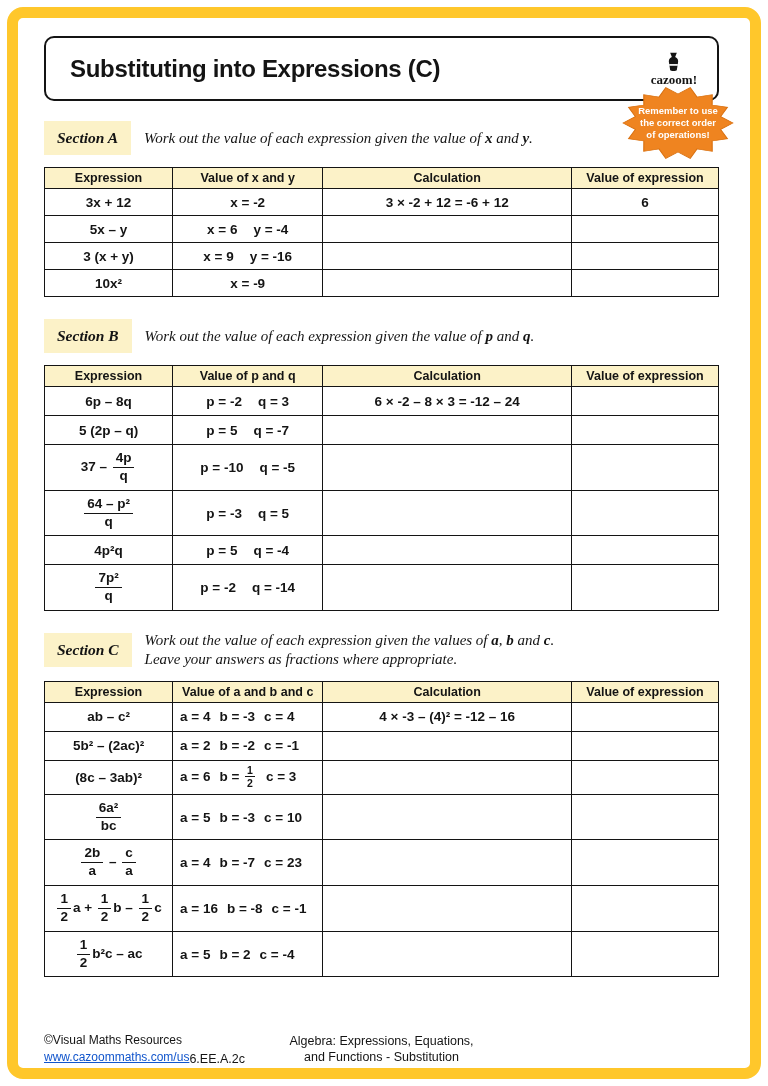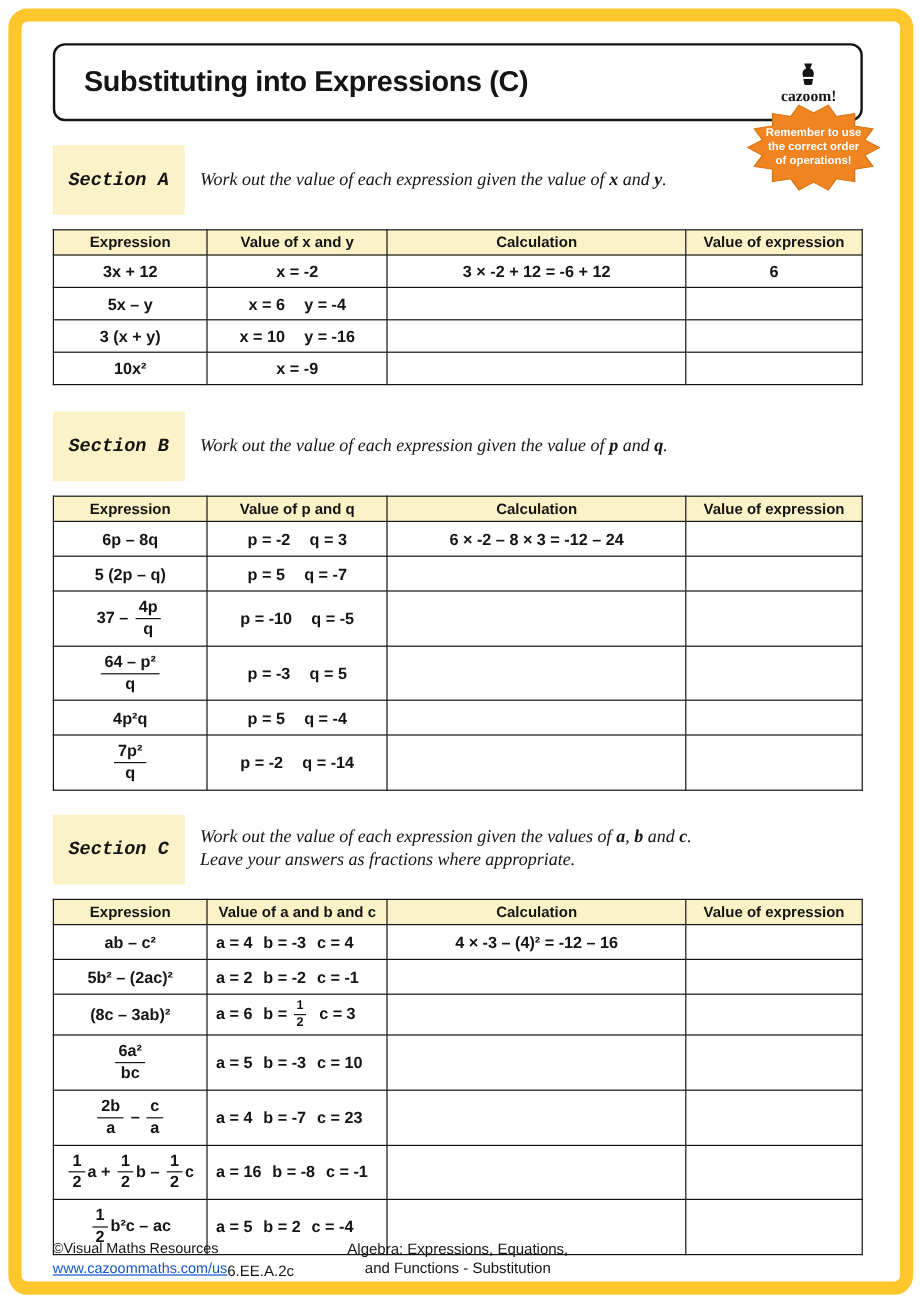--- a/index.html
+++ b/index.html
@@ -24,22 +24,22 @@
   .badge { position:absolute; top:86px; right:34px; width:112px; height:74px; z-index:6; }
   .badge svg { position:absolute; inset:0; width:100%; height:100%; }
   .badge polygon { fill:var(--badge-orange,#ef8420); stroke:#d9700f; stroke-width:1; }
   .badge-text { position:absolute; inset:0; display:flex; flex-direction:column; align-items:center;
                 justify-content:center; color:#fff; font-size:9.5px; font-weight:700;
                 text-align:right; line-height:1.25; }
 
   
   .sec-head { display:flex; align-items:center; }
   .mt-a { margin-top:20px; } .mt-b { margin-top:22px; } .mt-c { margin-top:20px; }
-  .sec-label { background:var(--cream,#fcf2c8); font-family:Liberation Mono, monospace;
-               font-style:italic; font-weight:700; font-size:15.5px; padding:20px 13px; white-space:nowrap; }
+  .sec-label { background:var(--cream,#fcf2c8); font-family:Liberation Serif, serif;
+               font-style:italic; font-weight:700; font-size:15.5px; padding:8px 13px; white-space:nowrap; }
   .sec-instruction { font-family:"Liberation Serif",serif; font-style:italic; font-size:15px;
                      margin-left:13px; line-height:1.25; }
   .sec-instruction .bold { font-weight:700; }
 
   
   .wtable { width:100%; border-collapse:collapse; table-layout:fixed; margin-top:12px; }
   .wtable th { background:var(--cream,#fcf2c8); border:1.4px solid var(--border-black,#141414);
                font-size:12.5px; font-weight:700; padding:3px 2px; }
   .wtable td { border:1.4px solid var(--border-black,#141414); font-weight:700; font-size:13.5px;
                text-align:center; vertical-align:middle; padding:3px 6px; height:29px; }
@@ -124,21 +124,21 @@
               <td class="c-res">6</td>
             </tr>
             <tr>
               <td class="c-expr"><span>5x – y</span></td>
               <td class="c-vals"><span>x = 6</span><span class="vgap"></span><span>y = -4</span></td>
               <td class="c-calc"></td>
               <td class="c-res"></td>
             </tr>
             <tr>
               <td class="c-expr"><span>3 (x + y)</span></td>
-              <td class="c-vals"><span>x = 10</span><span class="vgap"></span><span>y = -16</span></td>
+              <td class="c-vals"><span>x = 9</span><span class="vgap"></span><span>y = -16</span></td>
               <td class="c-calc"></td>
               <td class="c-res"></td>
             </tr>
             <tr>
               <td class="c-expr"><span>10x²</span></td>
               <td class="c-vals"><span>x = -9</span></td>
               <td class="c-calc"></td>
               <td class="c-res"></td>
             </tr>
           </tbody>

